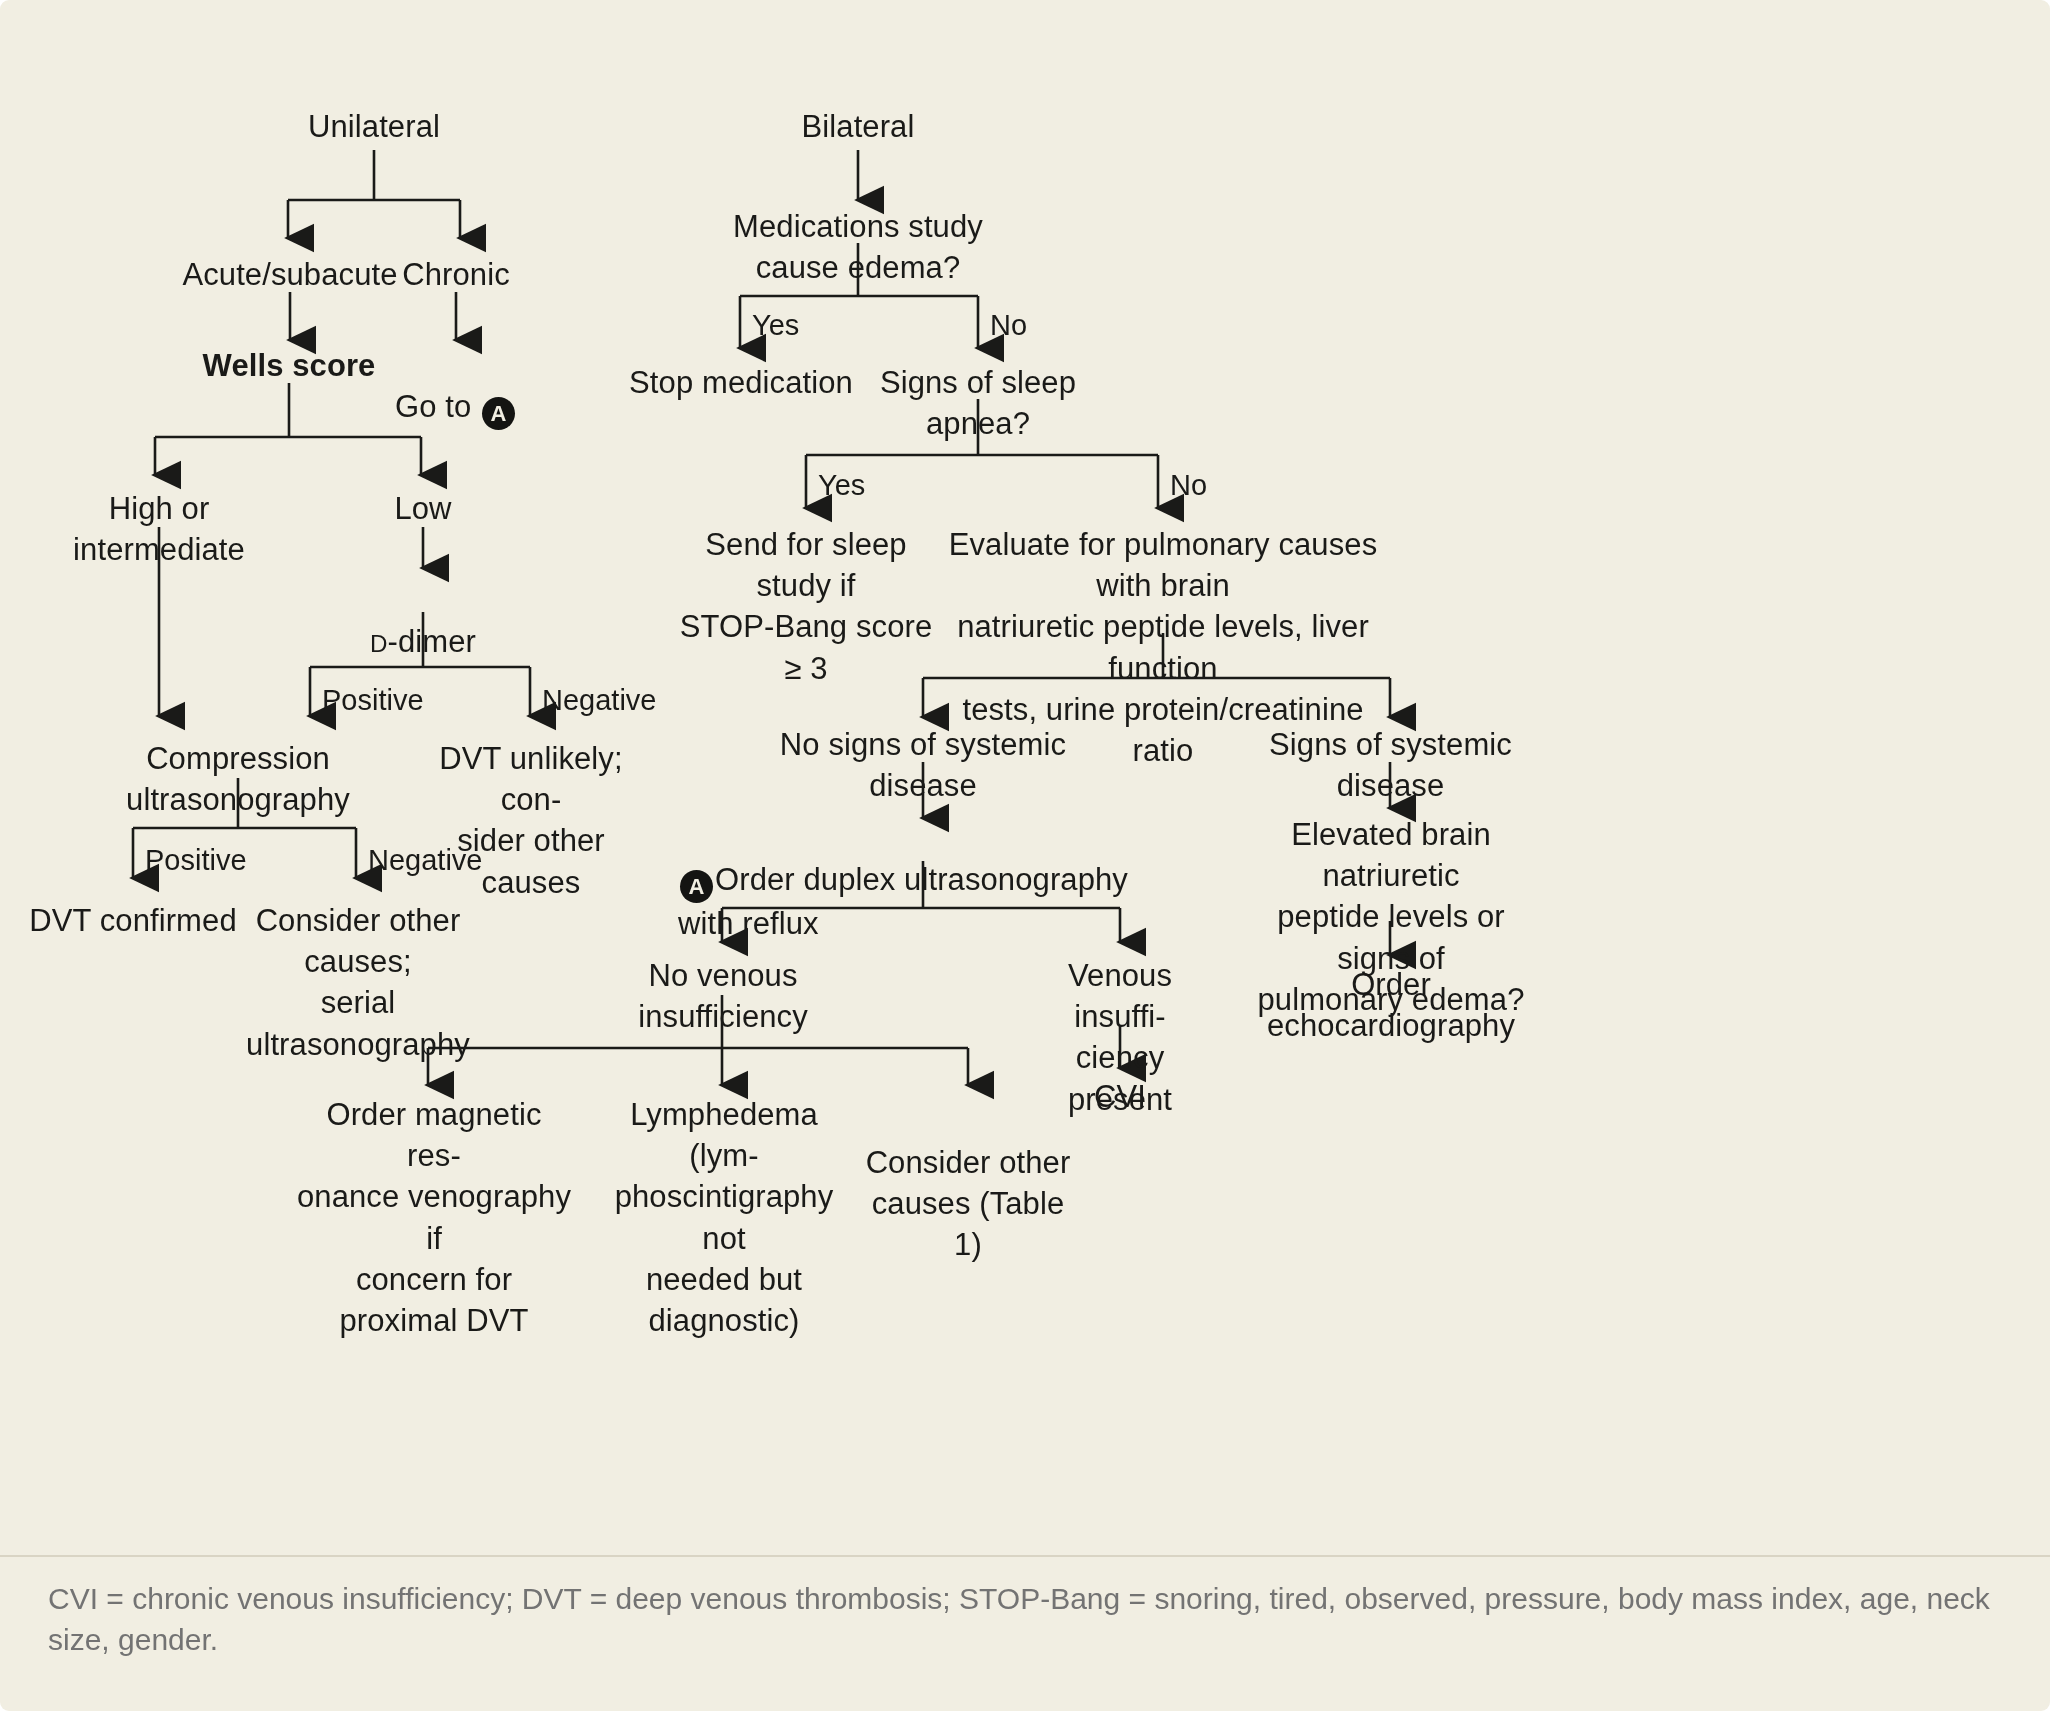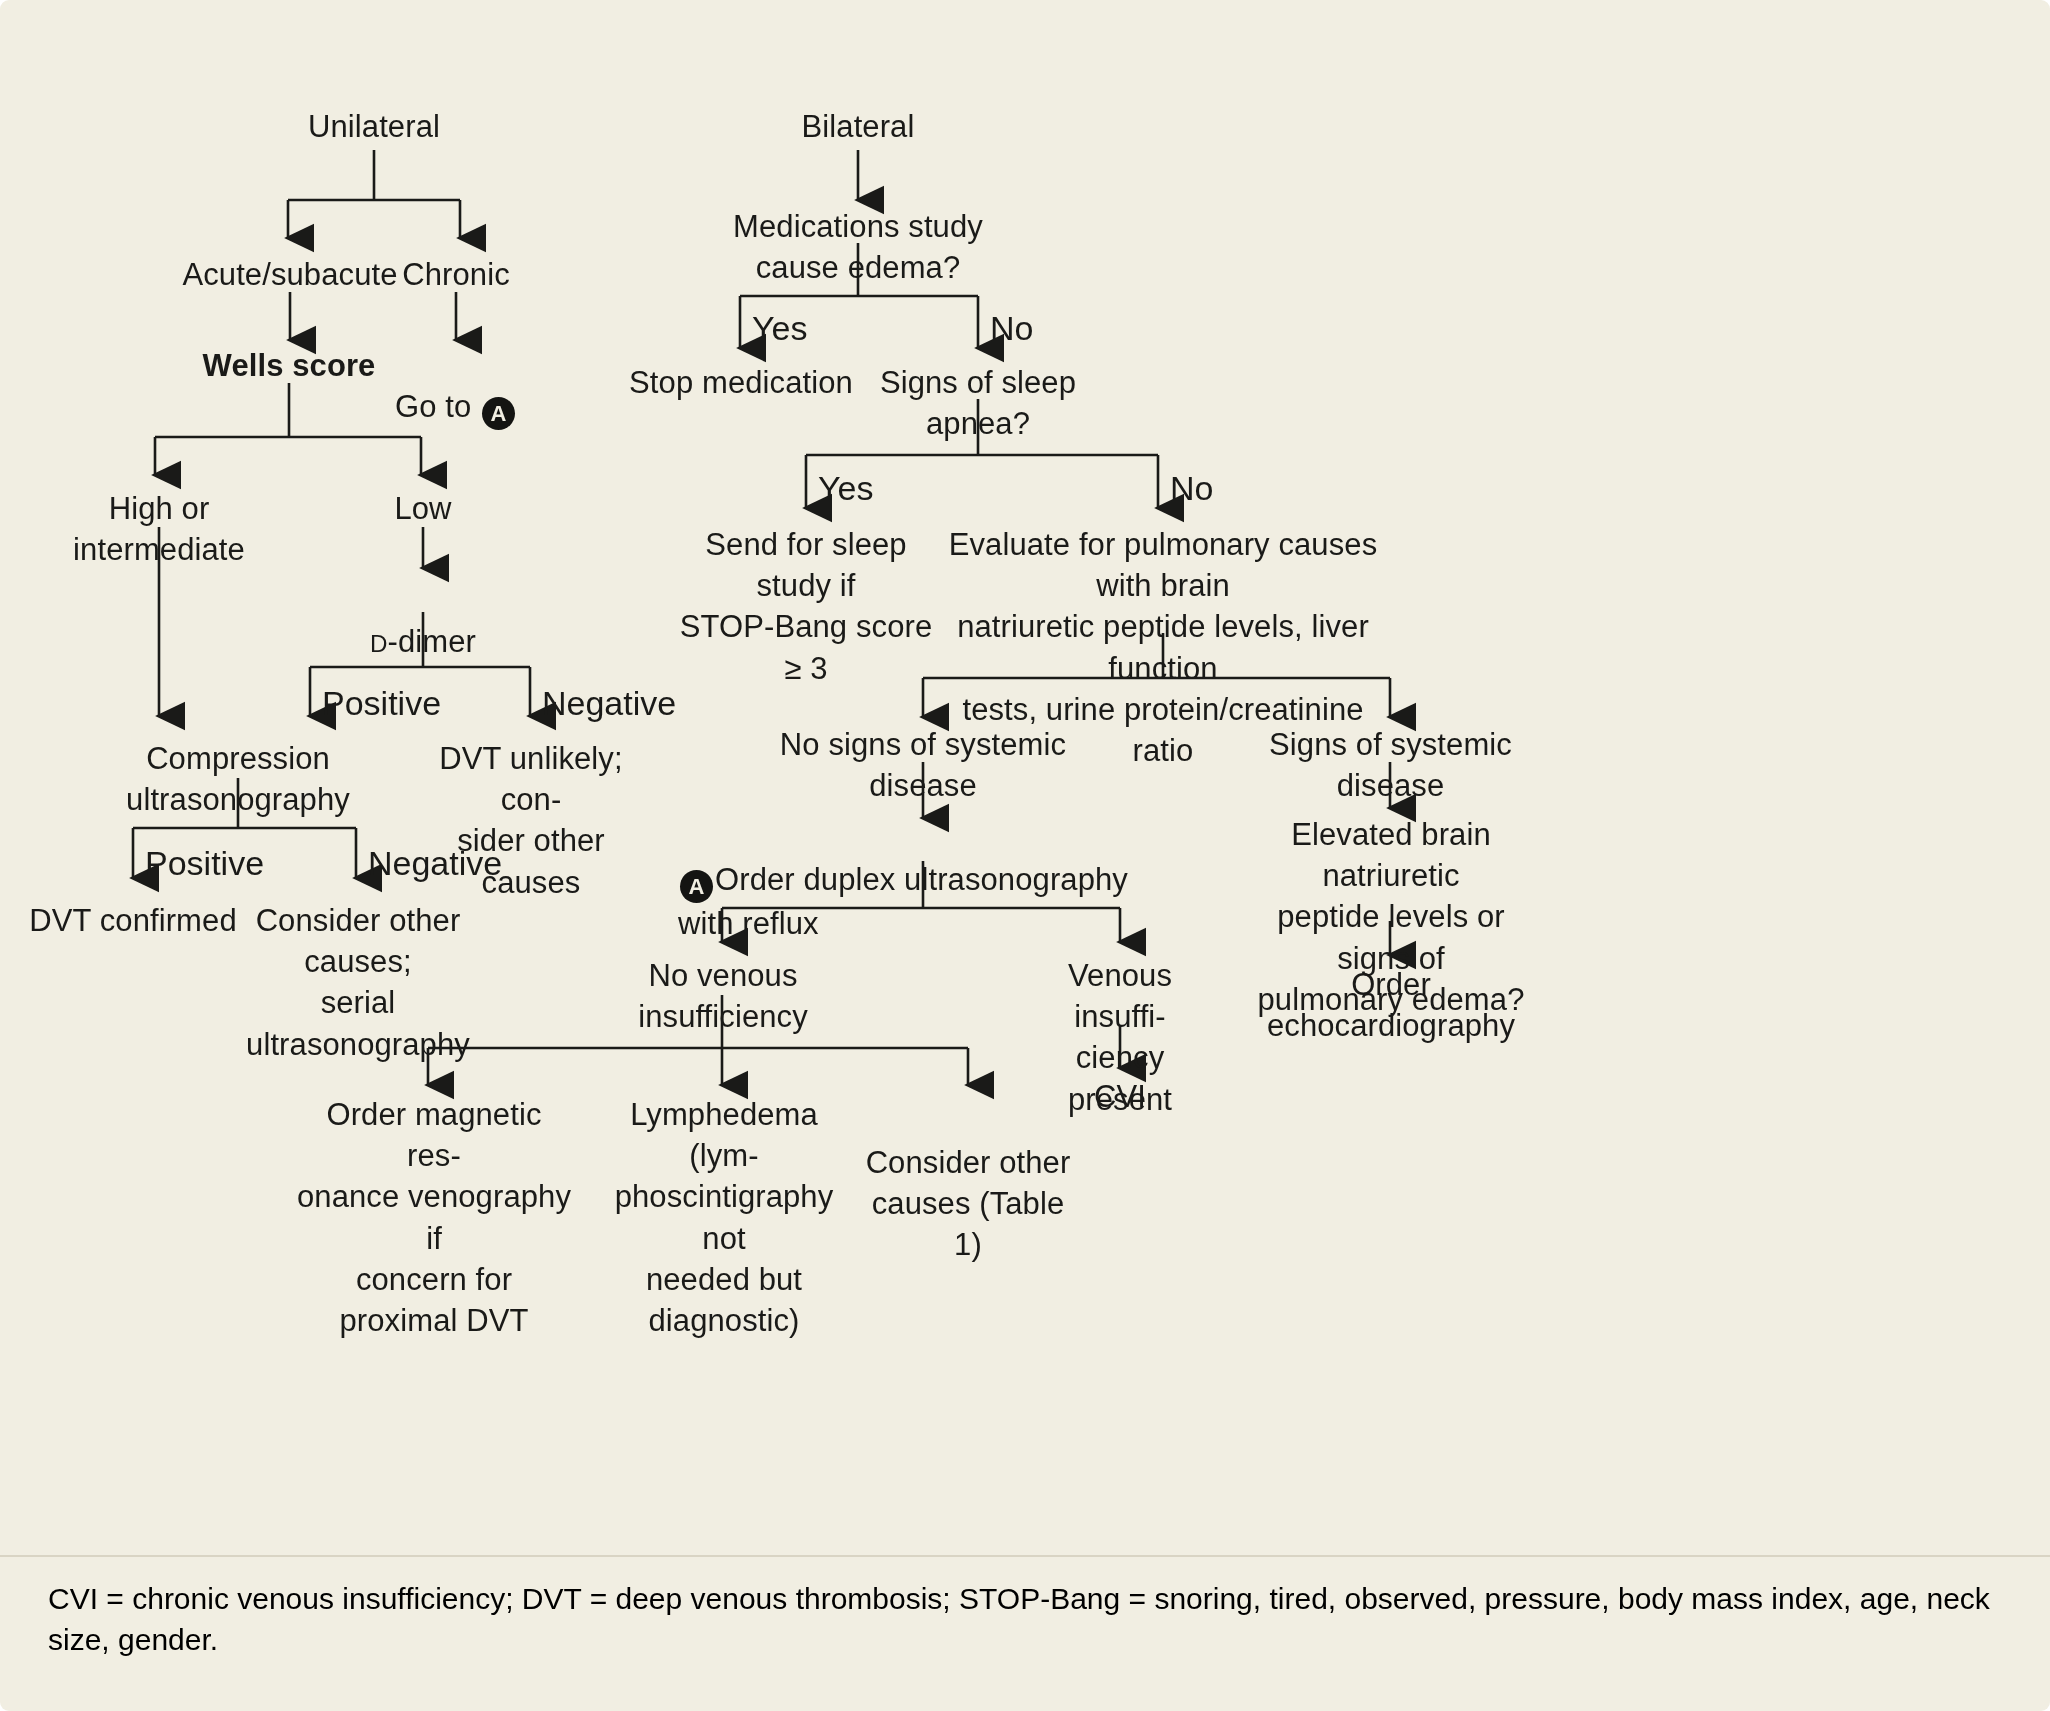--- a/index.html
+++ b/index.html
@@ -29,21 +29,21 @@
     color: #1a1a18;
     font-size: 31px;
     line-height: 1.33;
     text-align: center;
     white-space: pre-line;
     letter-spacing: 0.1px;
   }
   .edge-label {
     position: absolute;
     color: #1a1a18;
-    font-size: 34px;
+    font-size: 29px;
     line-height: 1.2;
     text-align: left;
     white-space: nowrap;
   }
   .badge {
     display: inline-block;
     width: 33px;
     height: 33px;
     border-radius: 50%;
     background: #141412;
@@ -59,21 +59,21 @@
     font-size: 0.78em;
     vertical-align: 0.5px;
   }
   #footnote {
     position: absolute;
     left: 48px;
     top: 1578px;
     width: 1960px;
     font-size: 30px;
     line-height: 1.38;
-    color: #000000;
+    color: #737373;
     text-align: left;
   }
   #footrule {
     position: absolute;
     left: 0;
     top: 1555px;
     width: 2050px;
     height: 2px;
     background: #d9d4c4;
   }

